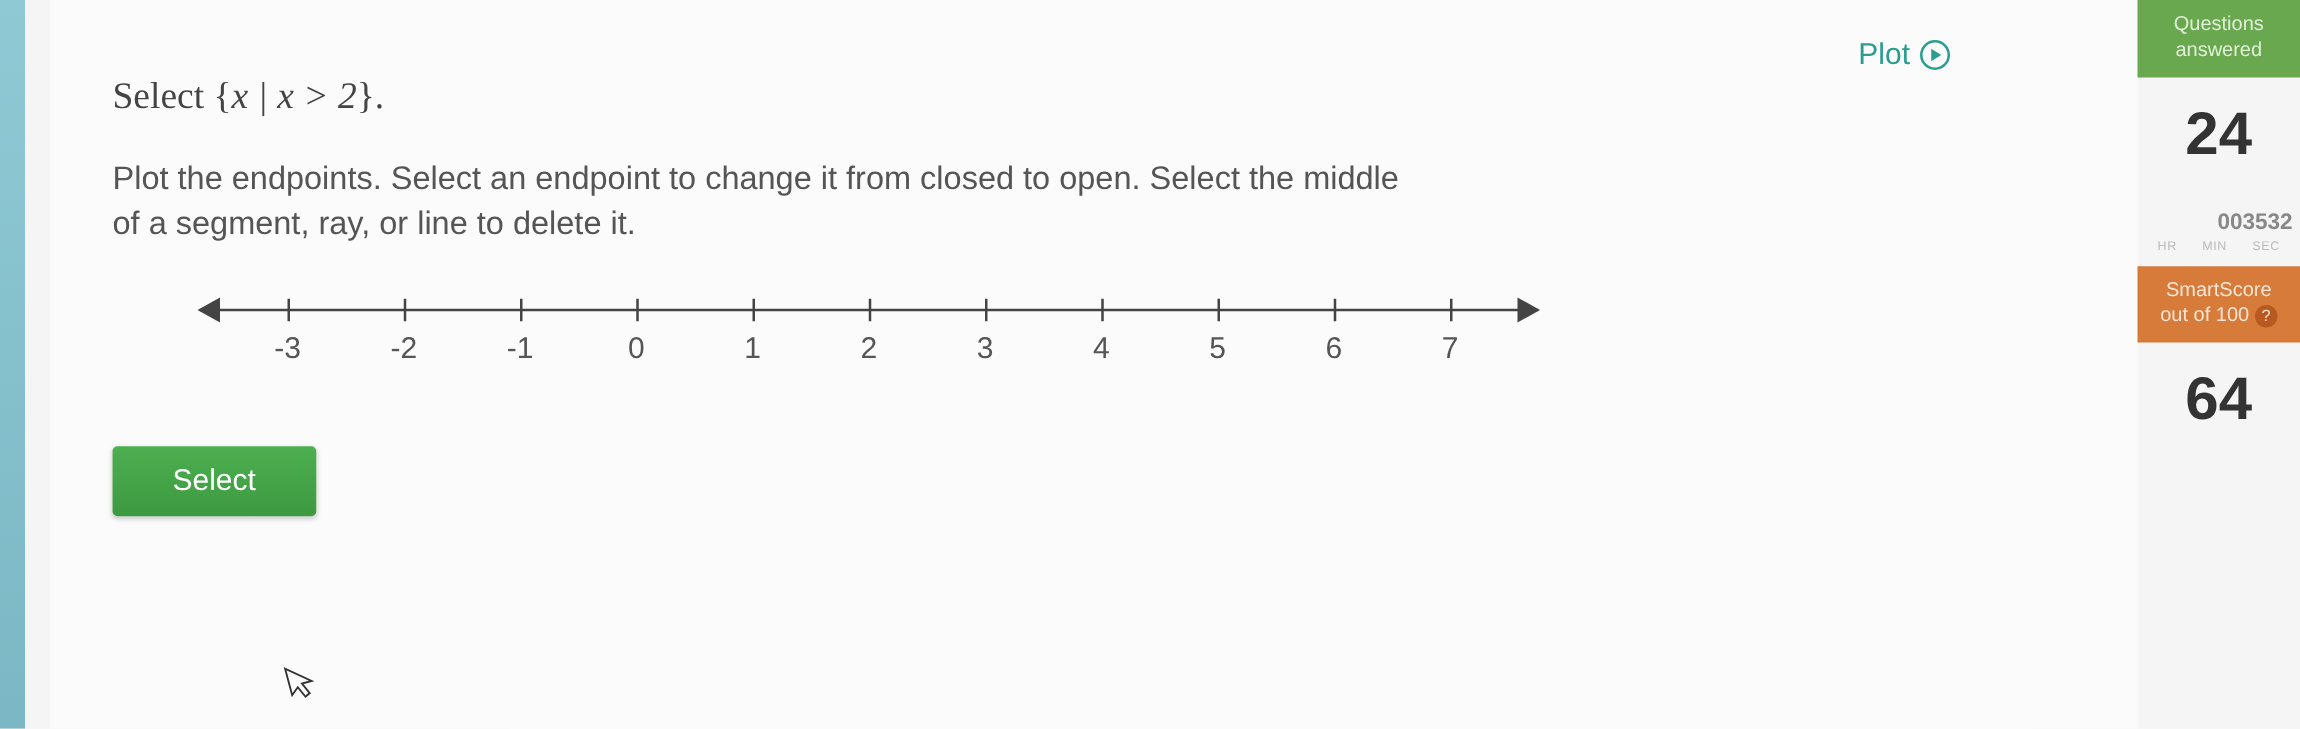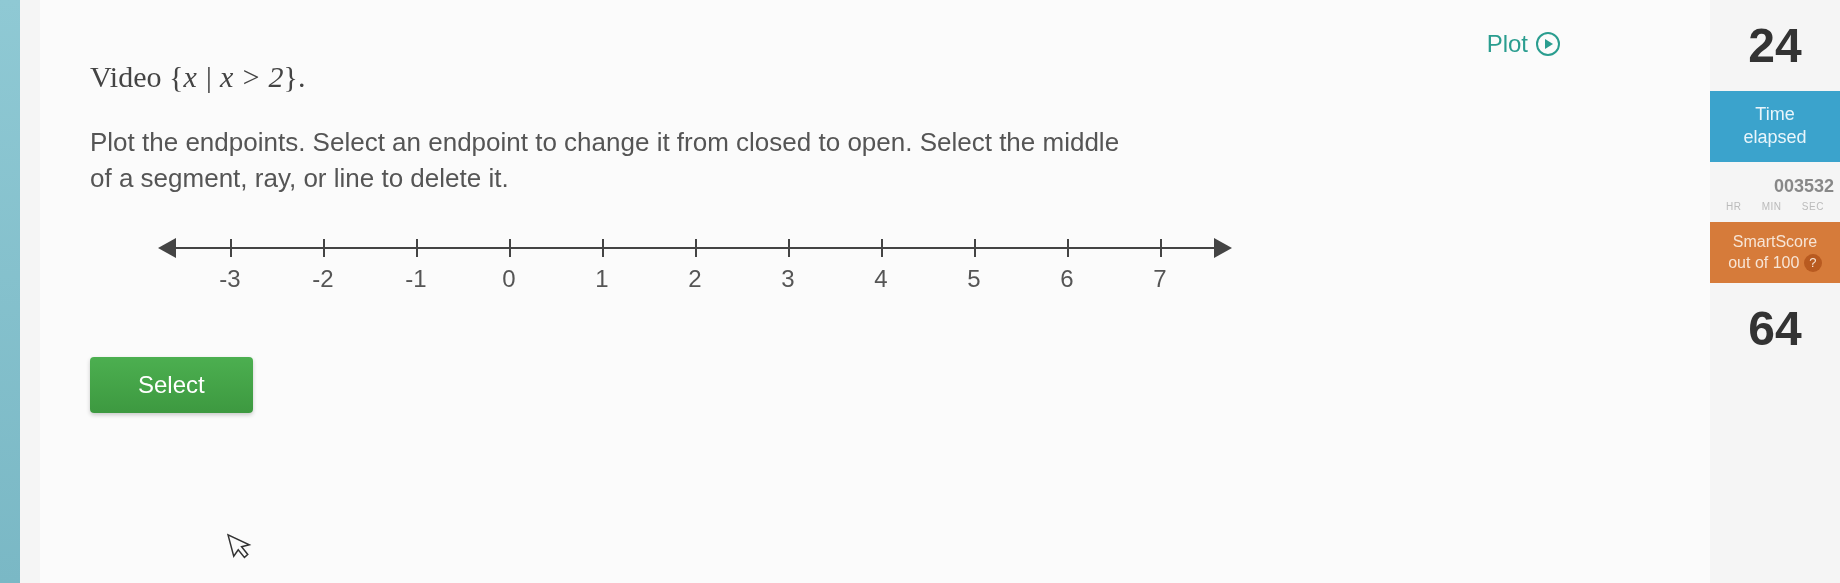--- a/index.html
+++ b/index.html
@@ -222,21 +222,21 @@
 <div class="main-area">
 
   <div class="top-right-video">
     <span>Plot</span>
     <span class="play-circle">
       <span class="play-triangle"></span>
     </span>
   </div>
 
   <div class="question-title">
-    <span>Video {</span><span class="math">x</span><span class="math"> | x &gt; 2</span><span>}.</span>
+    <span>Select {</span><span class="math">x</span><span class="math"> | x &gt; 2</span><span>}.</span>
   </div>
 
   <div class="instructions">Plot the endpoints. Select an endpoint to change it from closed to open. Select the middle of a segment, ray, or line to delete it.</div>
 
   <div class="number-line-container">
     <div class="arrow-left"></div>
     <div class="number-line"></div>
     <div class="arrow-right"></div>
     <div id="ticks-container">
         <div class="tick" style="left: 70px;"></div>
@@ -261,26 +261,26 @@
         <div class="tick-label" style="left: 907px;">6</div>
         <div class="tick" style="left: 1000px;"></div>
         <div class="tick-label" style="left: 1000px;">7</div>
       </div>
   </div>
 
   <button class="submit-btn">Select</button>
 </div>
 
 <div class="sidebar">
+  <div class="side-block green">
+    <div>Questions</div>
+    <div>answered</div>
+  </div>
   <div class="big-num">24</div>
 
-  <div class="side-block blue">
-    <div>Time</div>
-    <div>elapsed</div>
-  </div>
   <div class="time-row">
     <span>00</span>
     <span>35</span>
     <span>32</span>
   </div>
   <div class="time-units">
     <span>HR</span>
     <span>MIN</span>
     <span>SEC</span>
   </div>

